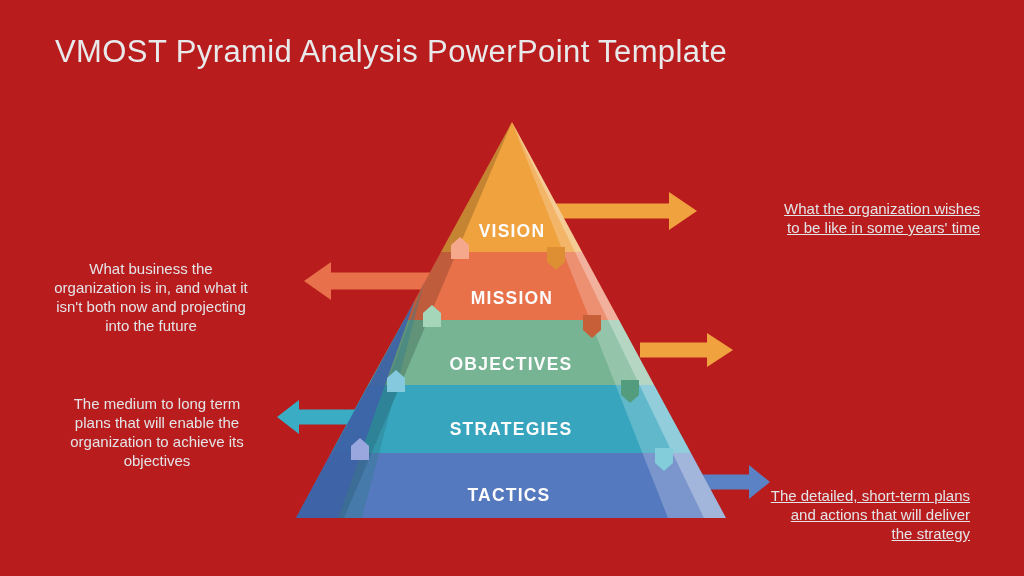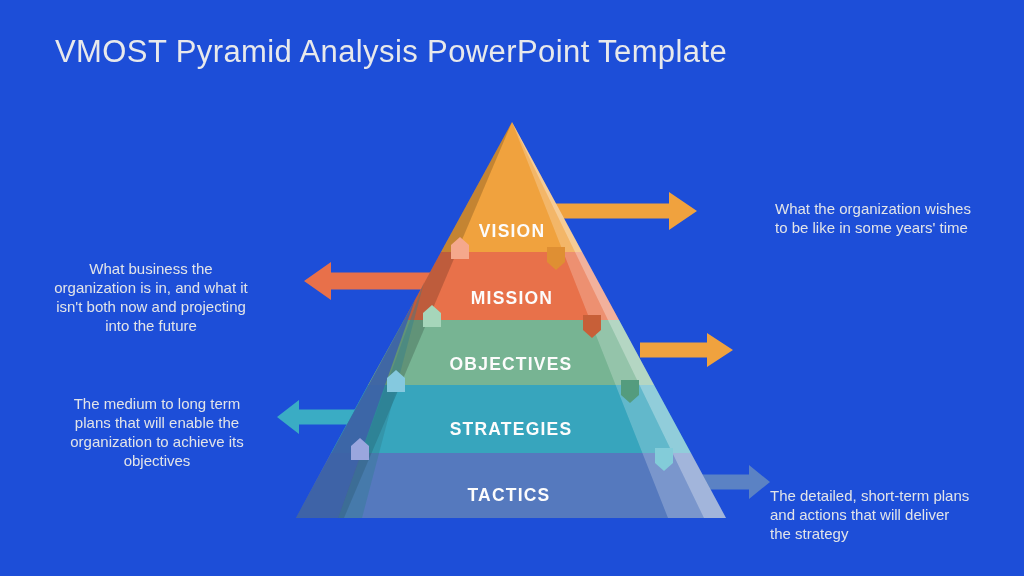--- a/index.html
+++ b/index.html
@@ -1,41 +1,41 @@
 <!DOCTYPE html>
 <html><head>
 <meta charset="utf-8">
 <style>
   html, body { margin: 0; padding: 0; background: #1e212b; }
   .slide {
     position: relative;
     width: 1024px;
     height: 576px;
-    background: #1d4ed8;
+    background: #b91c1c;
     overflow: hidden;
     font-family: "Liberation Sans", sans-serif;
   }
   .slide-title {
     position: absolute;
     left: 55px;
     top: 34px;
     font-size: 31px;
     font-weight: 400;
     letter-spacing: 0.4px;
     color: #E8E9EB;
     white-space: nowrap;
   }
   .desc {
     position: absolute;
     font-size: 15px;
     line-height: 19px;
     color: #E2E4E8;
     font-weight: 400;
   }
-  .desc.right-side { text-align: left; }
+  .desc.right-side { text-align: right; text-decoration: underline; }
   .desc.left-side  { text-align: center; margin-top: 11px; }
   .desc-vision     { left: 775px; top: 199px; width: 205px; }
   .desc-mission    { left: 50px;  top: 248px; width: 202px; }
   .desc-objectives { left: 772px; top: 334px; width: 205px; }
   .desc-strategies { left: 62px;  top: 383px; width: 190px; }
   .desc-tactics    { left: 770px; top: 455px; width: 200px; margin-top: 31px; }
   .pyramid-svg { position: absolute; left: 0; top: 0; }
   .level-label {
     font-family: "Liberation Sans", sans-serif;
     font-size: 17.5px;

